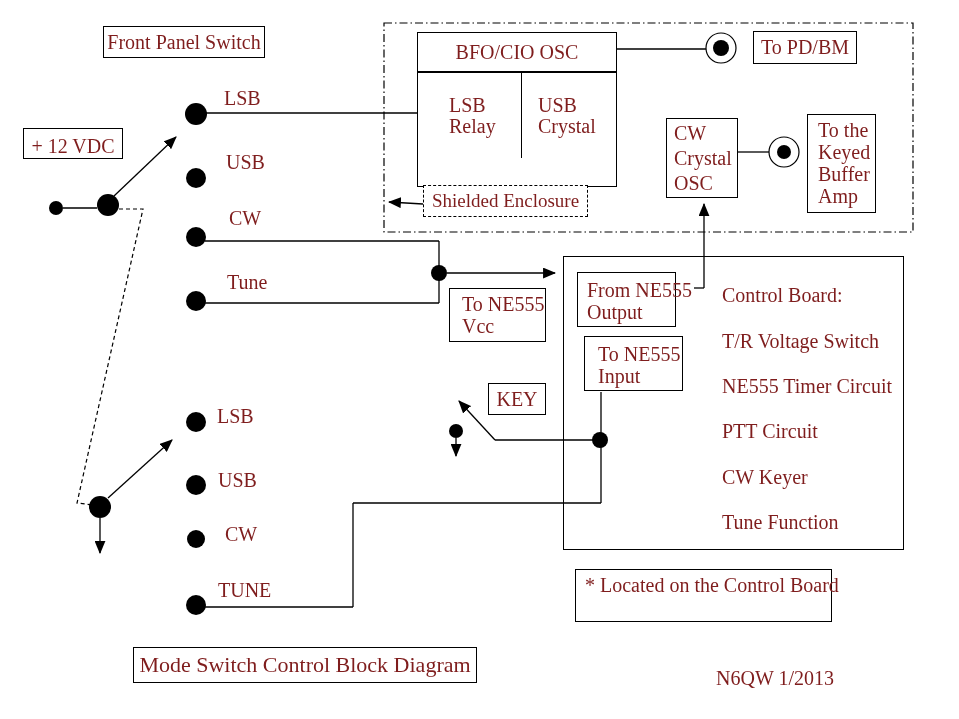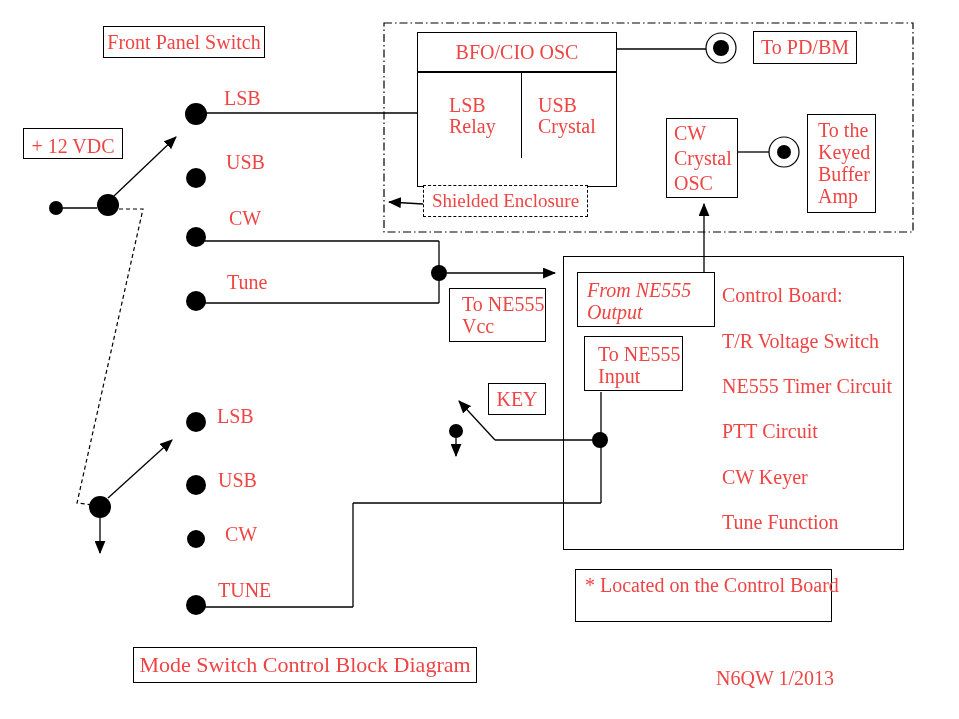--- a/index.html
+++ b/index.html
@@ -1,18 +1,18 @@
 <!DOCTYPE html>
 <html><head>
 <meta charset="utf-8">
 <style>
   html,body{margin:0;padding:0;background:#ffffff;}
   #canvas{
     position:relative;width:959px;height:719px;background:#ffffff;overflow:hidden;
-    font-family:"Liberation Serif","DejaVu Serif",serif;color:#ef4444;
+    font-family:"Liberation Serif","DejaVu Serif",serif;color:#7f1d1d;
   }
   #wires{position:absolute;left:0;top:0;width:959px;height:719px;}
   .box{
     position:absolute;border:1px solid #000;background:#fff;box-sizing:border-box;
     font-size:20px;
   }
   .center{display:flex;align-items:center;justify-content:center;white-space:nowrap;}
   .ghost{background:transparent;}
   .dashed{border-style:dashed;}
   .lbl{position:absolute;font-size:20px;white-space:nowrap;line-height:22px;}
@@ -136,21 +136,21 @@
   </div>
 
   <div class="box ghost" style="left:563px;top:256px;width:341px;height:294px;"></div>
   <div class="cb-line" style="left:722px;top:284px;">Control Board:</div>
   <div class="cb-line" style="left:722px;top:330px;">T/R Voltage Switch</div>
   <div class="cb-line" style="left:722px;top:375px;">NE555 Timer Circuit</div>
   <div class="cb-line" style="left:722px;top:420px;">PTT Circuit</div>
   <div class="cb-line" style="left:722px;top:466px;">CW Keyer</div>
   <div class="cb-line" style="left:722px;top:511px;">Tune Function</div>
 
-  <div class="box" style="left:577px;top:272px;width:138px;height:55px;padding:6px 0 0 9px;font-style:italic;">
+  <div class="box" style="left:577px;top:272px;width:99px;height:55px;padding:6px 0 0 9px;">
     <div class="ml">From NE555</div>
     <div class="ml">Output</div>
   </div>
 
   <div class="box" style="left:584px;top:336px;width:99px;height:55px;padding:6px 0 0 13px;">
     <div class="ml">To NE555</div>
     <div class="ml">Input</div>
   </div>
 
   <div class="box center" style="left:488px;top:383px;width:58px;height:32px;">

